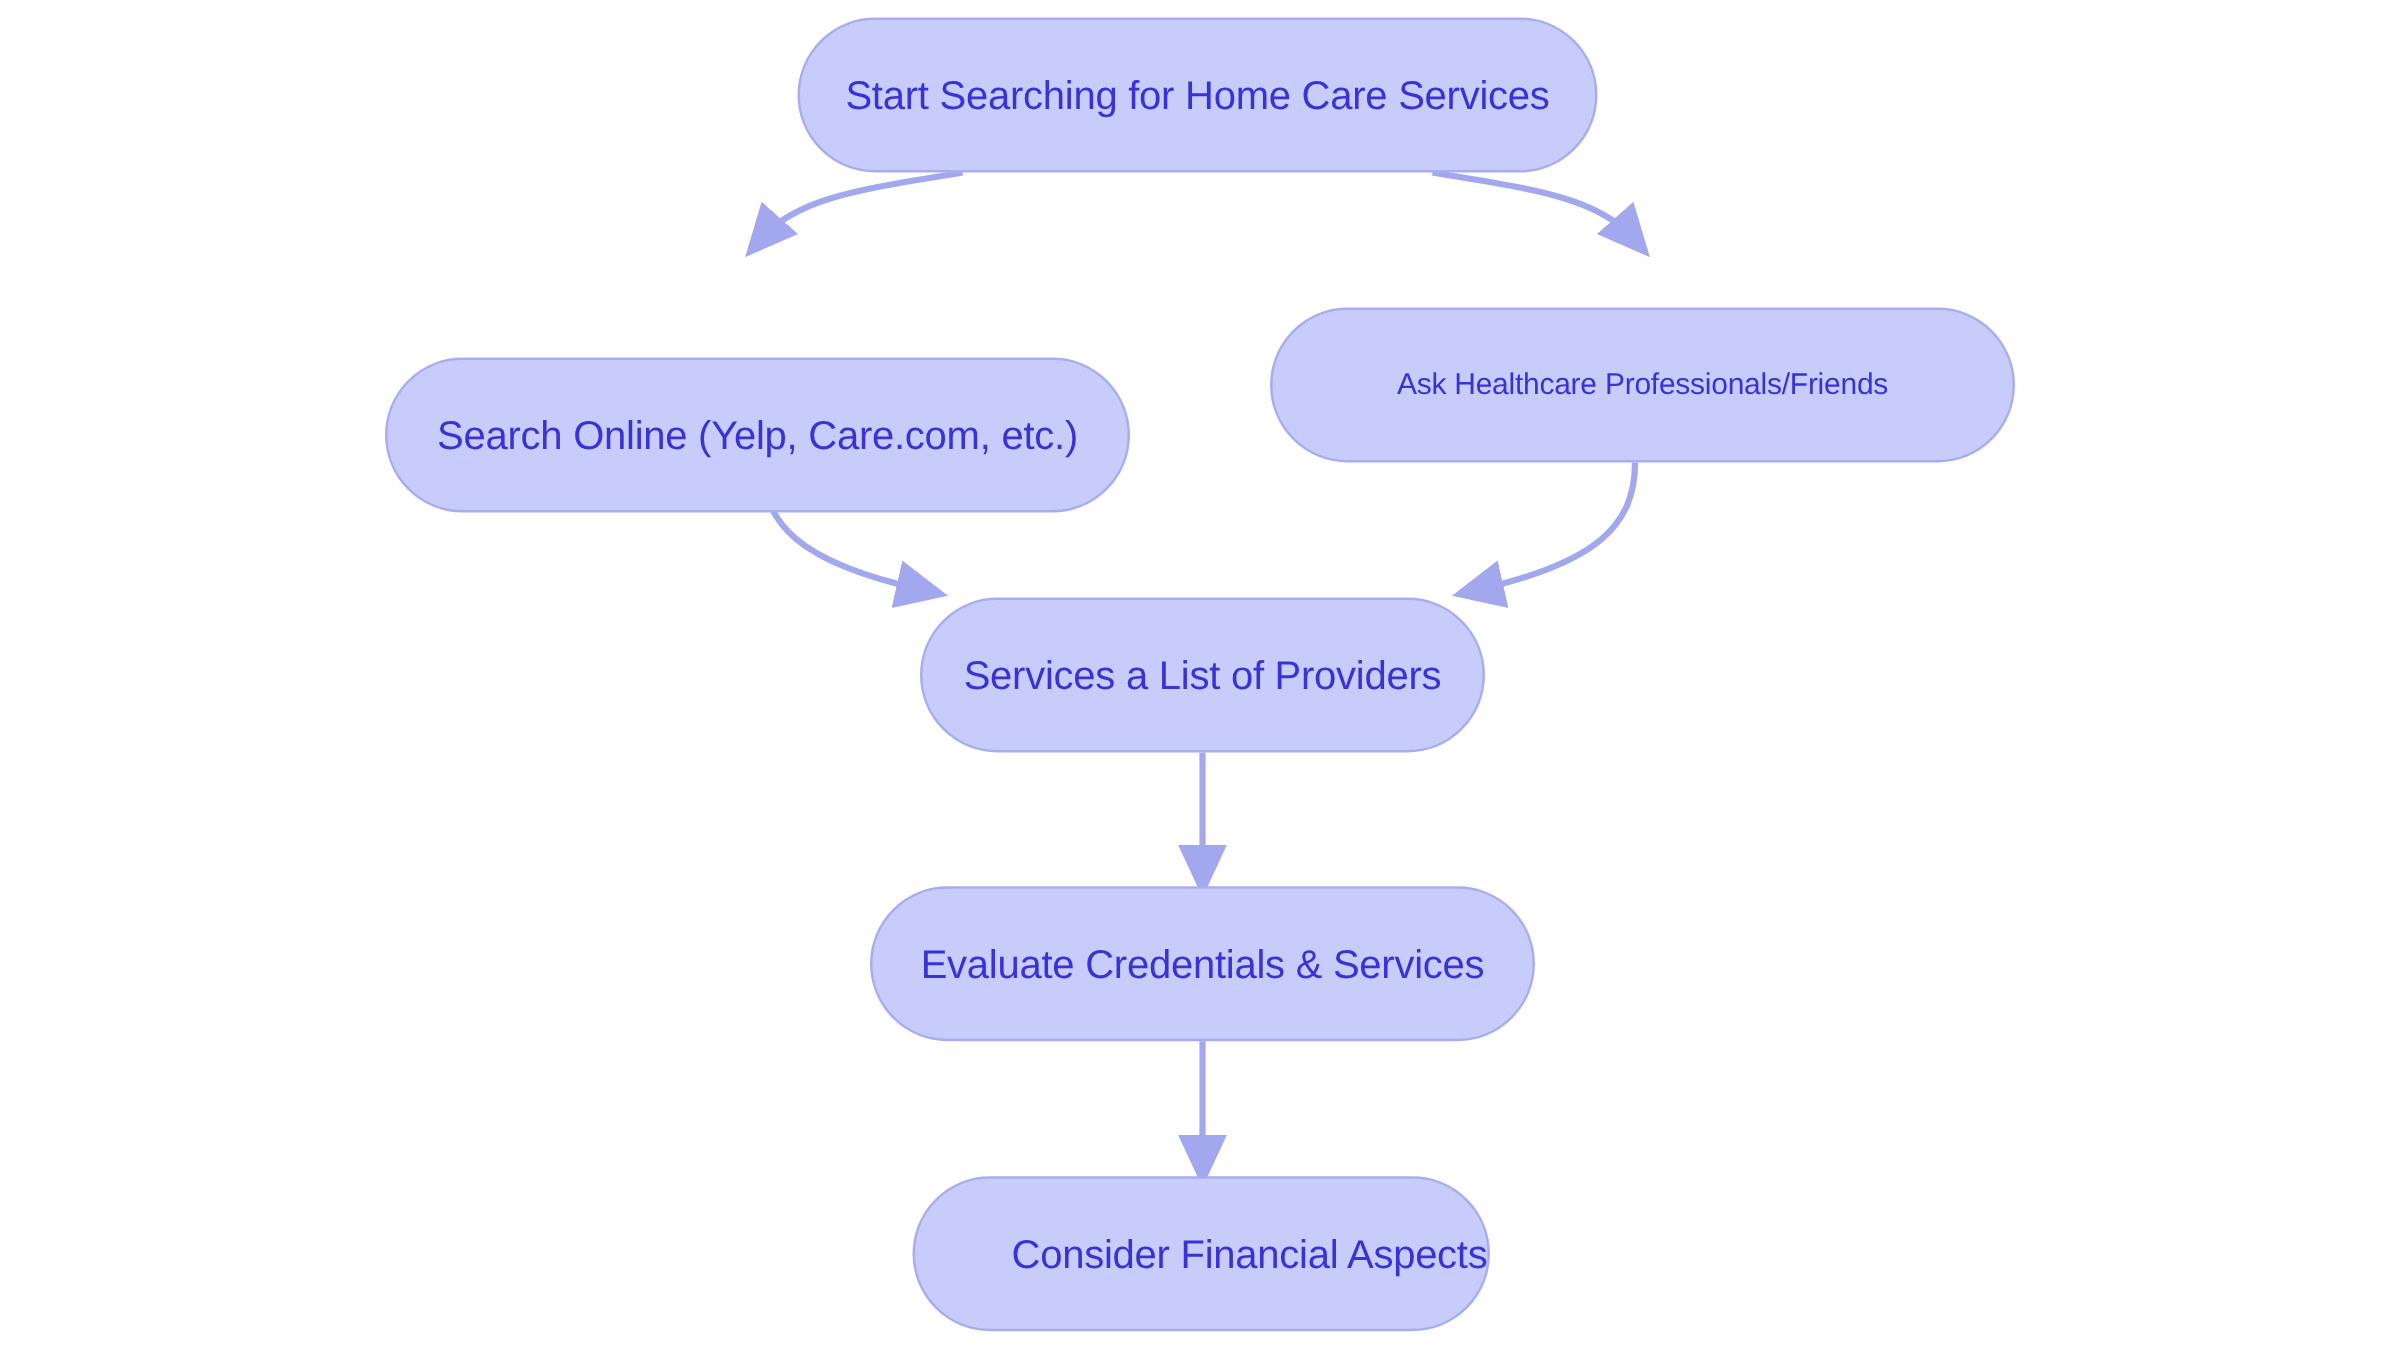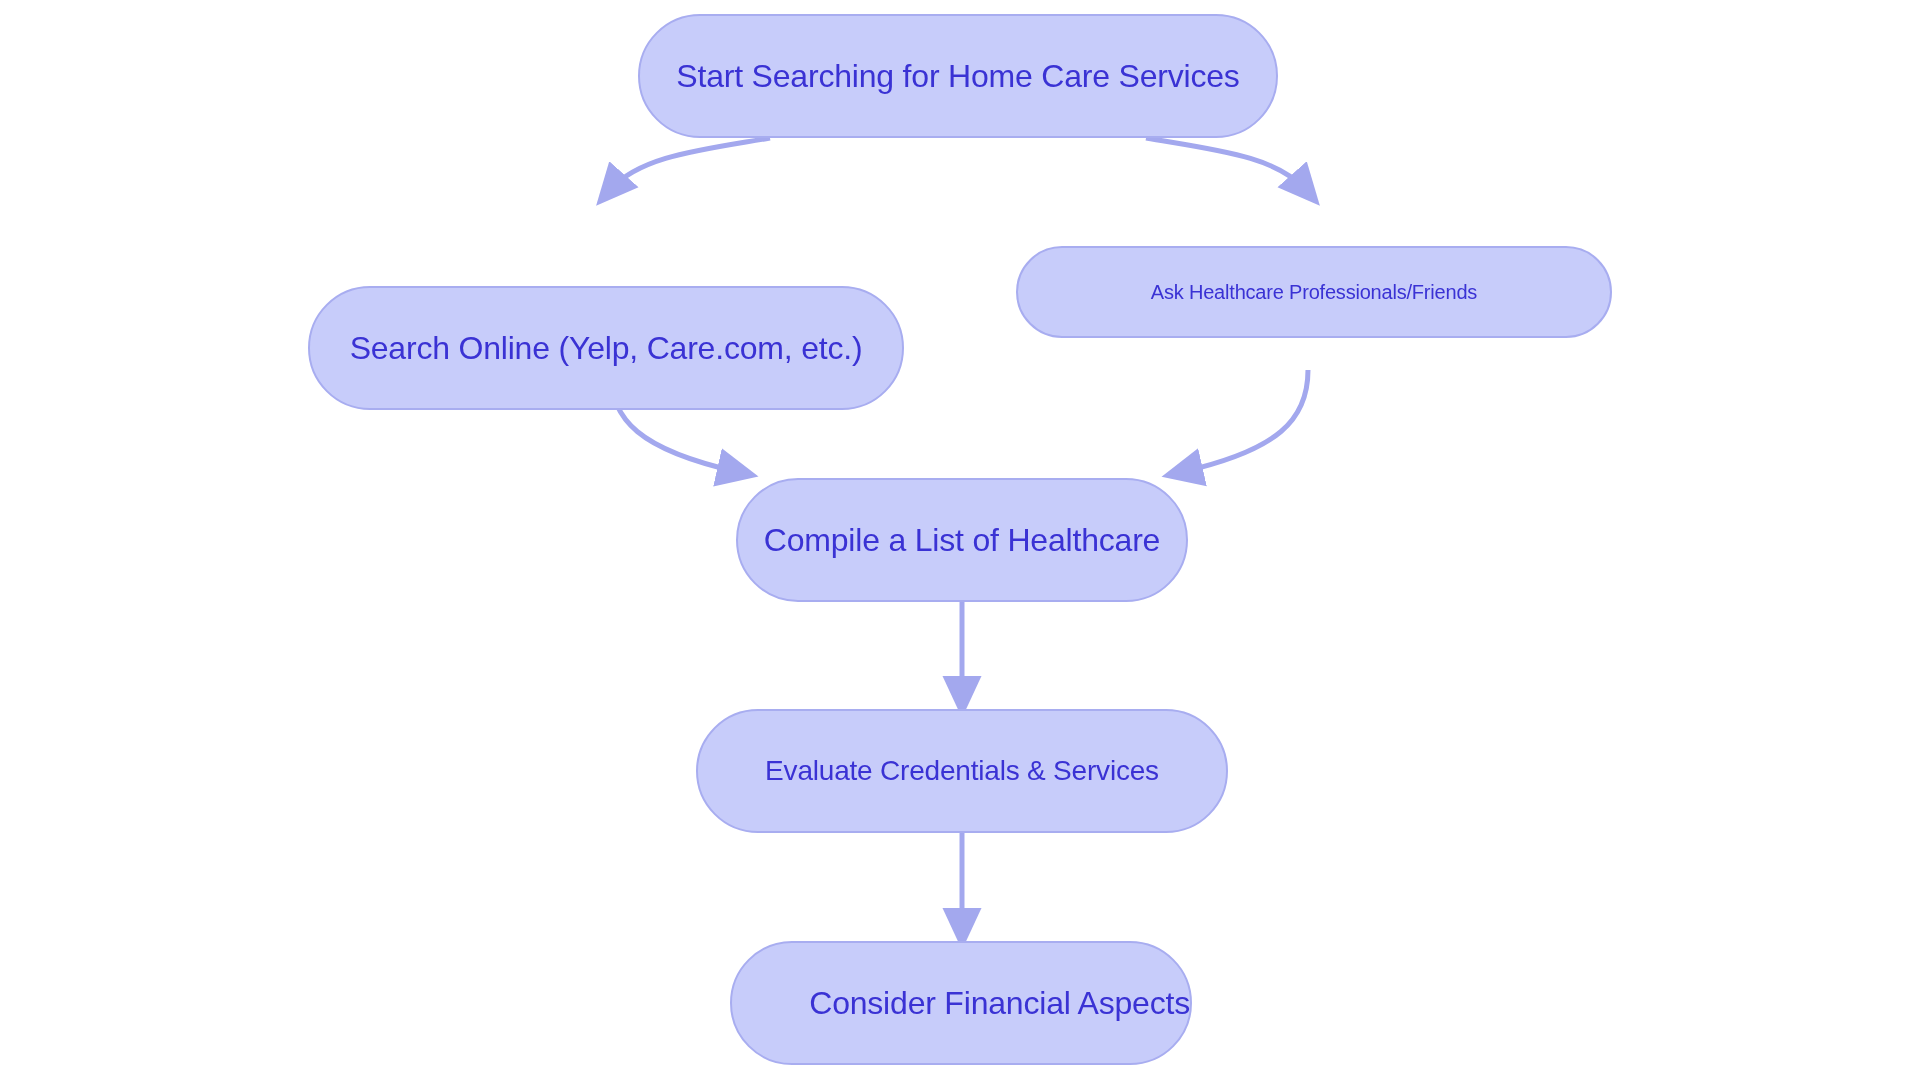--- a/index.html
+++ b/index.html
@@ -53,30 +53,30 @@
   #node-start {
     left: 638px;  top: 14px;   width: 640px;  height: 124px;
     font-size: 32px;
   }
   #node-search-online {
     left: 308px;  top: 246px;  width: 596px;  height: 124px;
     font-size: 32px;
     margin-top: 40px;
   }
   #node-ask-professionals {
-    left: 1016px; top: 246px;  width: 596px;  height: 92px;
-    font-size: 20px;
+    left: 1016px; top: 246px;  width: 596px;  height: 124px;
+    font-size: 24px;
   }
   #node-compile-list {
     left: 736px;  top: 478px;  width: 452px;  height: 124px;
     font-size: 32px;
   }
   #node-evaluate {
     left: 696px;  top: 709px;  width: 532px;  height: 124px;
-    font-size: 28px;
+    font-size: 32px;
   }
   #node-financial {
     left: 730px;  top: 941px;  width: 462px;  height: 124px;
     font-size: 32px;
     justify-content: flex-end;
   }
 </style>
 </head>
 <body>
 
@@ -120,21 +120,21 @@
 
   <div class="node" id="node-search-online">
     <span class="node-label">Search Online (Yelp, Care.com, etc.)</span>
   </div>
 
   <div class="node" id="node-ask-professionals">
     <span class="node-label">Ask Healthcare Professionals/Friends</span>
   </div>
 
   <div class="node" id="node-compile-list">
-    <span class="node-label">Compile a List of Healthcare</span>
+    <span class="node-label">Services a List of Providers</span>
   </div>
 
   <div class="node" id="node-evaluate">
     <span class="node-label">Evaluate Credentials &amp; Services</span>
   </div>
 
   <div class="node" id="node-financial">
     <span class="node-label">Consider Financial Aspects</span>
   </div>
 

